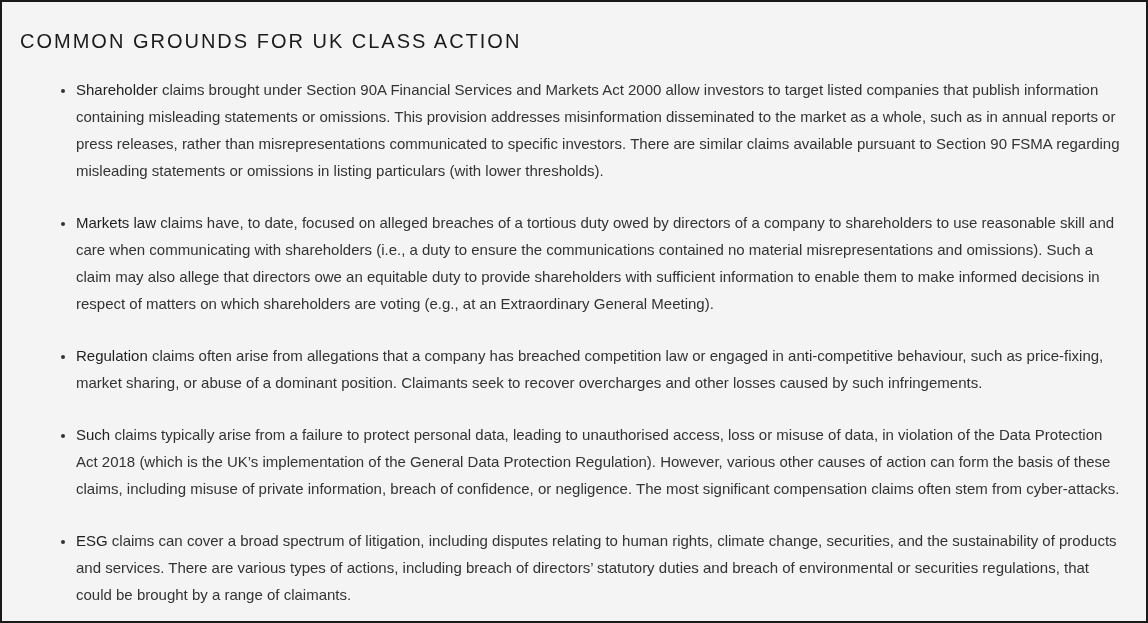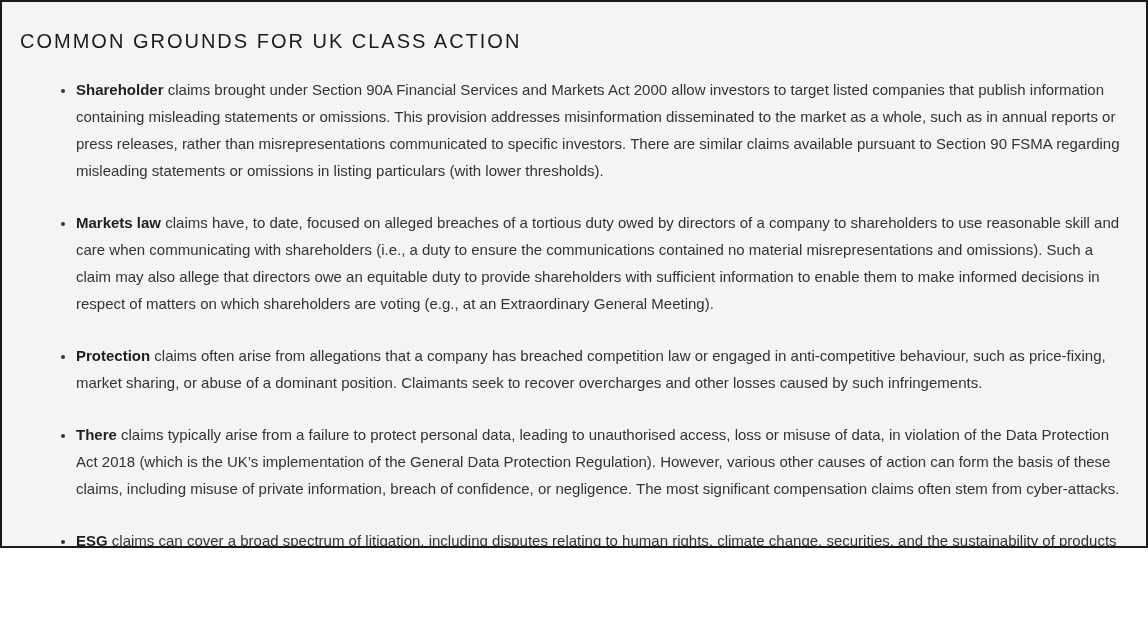--- a/index.html
+++ b/index.html
@@ -4,21 +4,21 @@
 <style>
   html, body {
     margin: 0;
     padding: 0;
     background: #ffffff;
     font-family: "Liberation Sans", "DejaVu Sans", sans-serif;
   }
   .panel {
     box-sizing: border-box;
     width: 1148px;
-    height: 548px;
+    height: 623px;
     border: 2px solid #1a1a1a;
     background: #f4f4f4;
     padding: 28px 18px 0 18px;
     overflow: hidden;
   }
   .panel-title {
     margin: 0;
     font-size: 20px;
     font-weight: 400;
     letter-spacing: 2px;
@@ -35,45 +35,45 @@
     line-height: 27px;
     color: #333333;
     margin-bottom: 25px;
     padding-right: 2px;
   }
   .grounds-list li::marker {
     color: #333333;
     font-size: 13px;
   }
   .term {
-    font-weight: bold;
+    font-weight: normal;
     color: #1f1f1f;
   }
 </style>
 </head>
 <body>
 
 <div class="panel">
   <h1 class="panel-title">COMMON GROUNDS FOR UK CLASS ACTION</h1>
 
   <ul class="grounds-list">
     <li>
       <strong class="term">Shareholder</strong>
       <span>claims brought under Section 90A Financial Services and Markets Act 2000 allow investors to target listed companies that publish information containing misleading statements or omissions. This provision addresses misinformation disseminated to the market as a whole, such as in annual reports or press releases, rather than misrepresentations communicated to specific investors. There are similar claims available pursuant to Section 90 FSMA regarding misleading statements or omissions in listing particulars (with lower thresholds).</span>
     </li>
     <li>
       <strong class="term">Markets law</strong>
       <span>claims have, to date, focused on alleged breaches of a tortious duty owed by directors of a company to shareholders to use reasonable skill and care when communicating with shareholders (i.e., a duty to ensure the communications contained no material misrepresentations and omissions). Such a claim may also allege that directors owe an equitable duty to provide shareholders with sufficient information to enable them to make informed decisions in respect of matters on which shareholders are voting (e.g., at an Extraordinary General Meeting).</span>
     </li>
     <li>
-      <strong class="term">Protection</strong>
+      <strong class="term">Regulation</strong>
       <span>claims often arise from allegations that a company has breached competition law or engaged in anti-competitive behaviour, such as price-fixing, market sharing, or abuse of a dominant position. Claimants seek to recover overcharges and other losses caused by such infringements.</span>
     </li>
     <li>
-      <strong class="term">There</strong>
+      <strong class="term">Such</strong>
       <span>claims typically arise from a failure to protect personal data, leading to unauthorised access, loss or misuse of data, in violation of the Data Protection Act 2018 (which is the UK’s implementation of the General Data Protection Regulation). However, various other causes of action can form the basis of these claims, including misuse of private information, breach of confidence, or negligence. The most significant compensation claims often stem from cyber-attacks.</span>
     </li>
     <li>
       <strong class="term">ESG</strong>
       <span>claims can cover a broad spectrum of litigation, including disputes relating to human rights, climate change, securities, and the sustainability of products and services. There are various types of actions, including breach of directors’ statutory duties and breach of environmental or securities regulations, that could be brought by a range of claimants.</span>
     </li>
   </ul>
 </div>
 
 </body></html>

